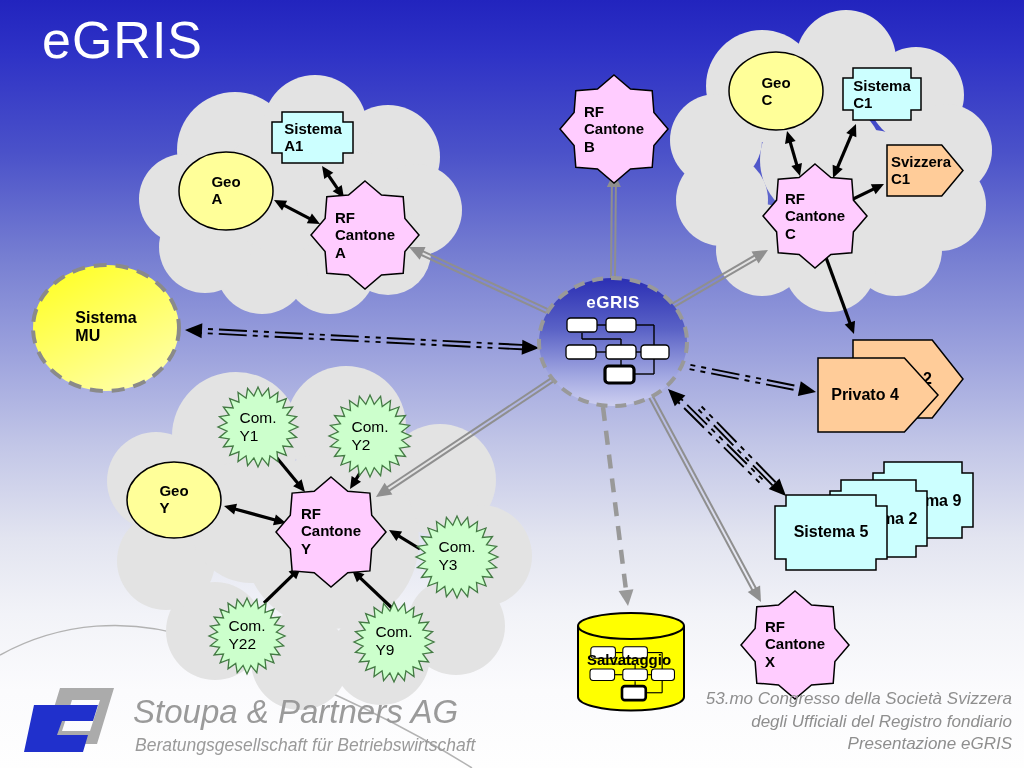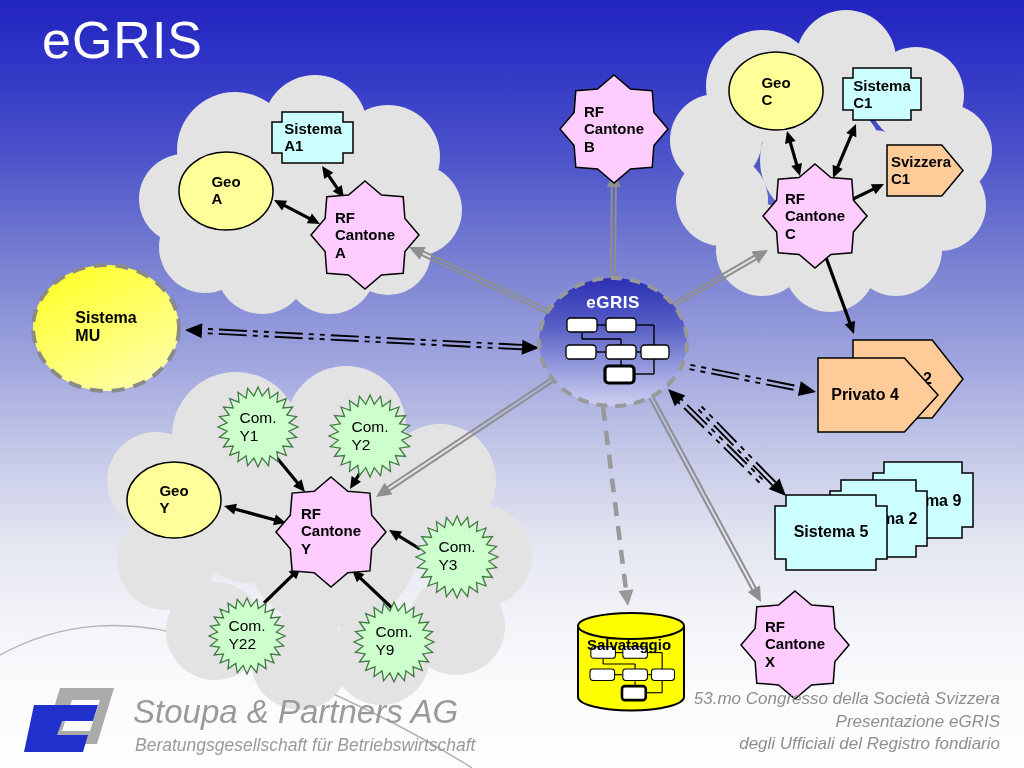--- a/index.html
+++ b/index.html
@@ -8,21 +8,21 @@
     background:linear-gradient(180deg,#2224BE 0%,#2E32C6 7%,#4B52C9 20%,#7880D2 34%,
       #9CA2DD 46%,#C2C6E7 58%,#E2E4F0 70%,#F2F3F8 80%,#FBFBFD 90%,#FEFEFE 100%);}
   #scene{position:absolute;left:0;top:0;}
   .nl{position:absolute;transform:translate(-50%,-50%);font:bold 15px/1.15 "Liberation Sans",sans-serif;
       color:#000;white-space:pre-line;pointer-events:none;}
   .nl.reg{font-weight:normal;font-size:15.5px;}
   .nl.big{font-size:16px;}
   .nl.white{color:#fff;font-size:17px;letter-spacing:.5px;}
   .slide-title{position:absolute;left:42px;top:12px;font:normal 52px/1.1 "Liberation Sans",sans-serif;
       color:#fff;letter-spacing:1px;}
-  .caption{position:absolute;right:24px;top:688px;text-align:right;
+  .caption{position:absolute;right:12px;top:688px;text-align:right;
       font:italic 17px/1.33 "Liberation Sans",sans-serif;color:#8E8E8E;}
   .company{position:absolute;left:133px;top:694px;font:italic 33px/1.1 "Liberation Sans",sans-serif;color:#9A9A9A;text-align:right;}
   .tagline{position:absolute;left:135px;top:735px;font:italic 17.5px/1.2 "Liberation Sans",sans-serif;color:#9A9A9A;}
 </style>
 </head>
 <body>
 
 <div id="stage">
 
 <svg id="scene" width="1024" height="768" viewBox="0 0 1024 768">
@@ -277,23 +277,23 @@
 Y3</div>
 <div class="nl reg" style="left:247px;top:635px">Com.
 Y22</div>
 <div class="nl reg" style="left:394px;top:641px">Com.
 Y9</div>
 <div class="nl big" style="left:865px;top:395px">Privato 4</div>
 <div class="nl big" style="left:831px;top:532px">Sistema 5</div>
 <div class="nl" style="left:795px;top:644px">RF
 Cantone
 X</div>
-<div class="nl" style="left:629px;top:645px">Salvataggio</div>
+<div class="nl" style="left:629px;top:660px">Salvataggio</div>
 
 <div class="caption">
   <div>53.mo Congresso della Società Svizzera</div>
+  <div>degli Ufficiali del Registro fondiario</div>
   <div>Presentazione eGRIS</div>
-  <div>degli Ufficiali del Registro fondiario</div>
 </div>
 <div class="company">Stoupa &amp; Partners AG</div>
 <div class="tagline">Beratungsgesellschaft für Betriebswirtschaft</div>
 
 </div>
 
 </body></html>

